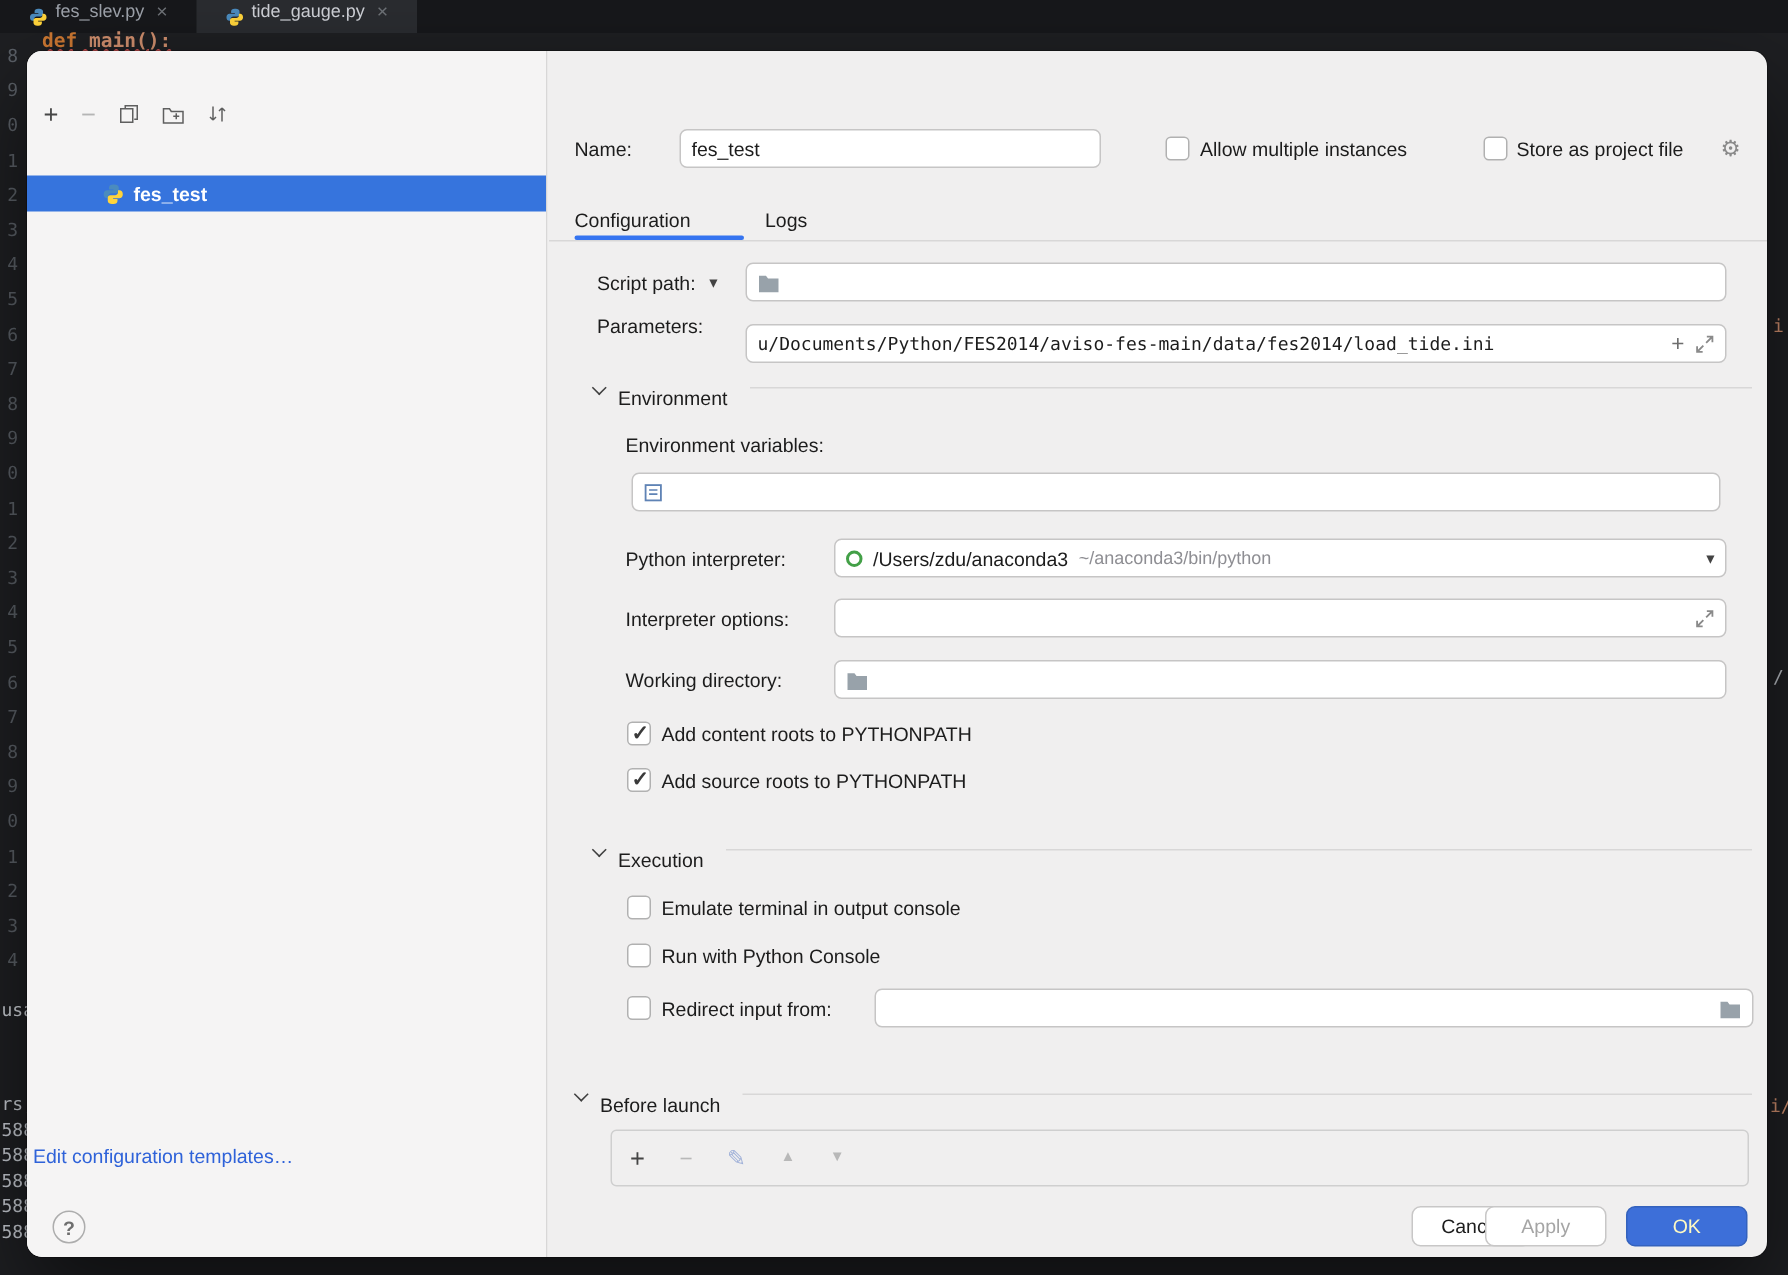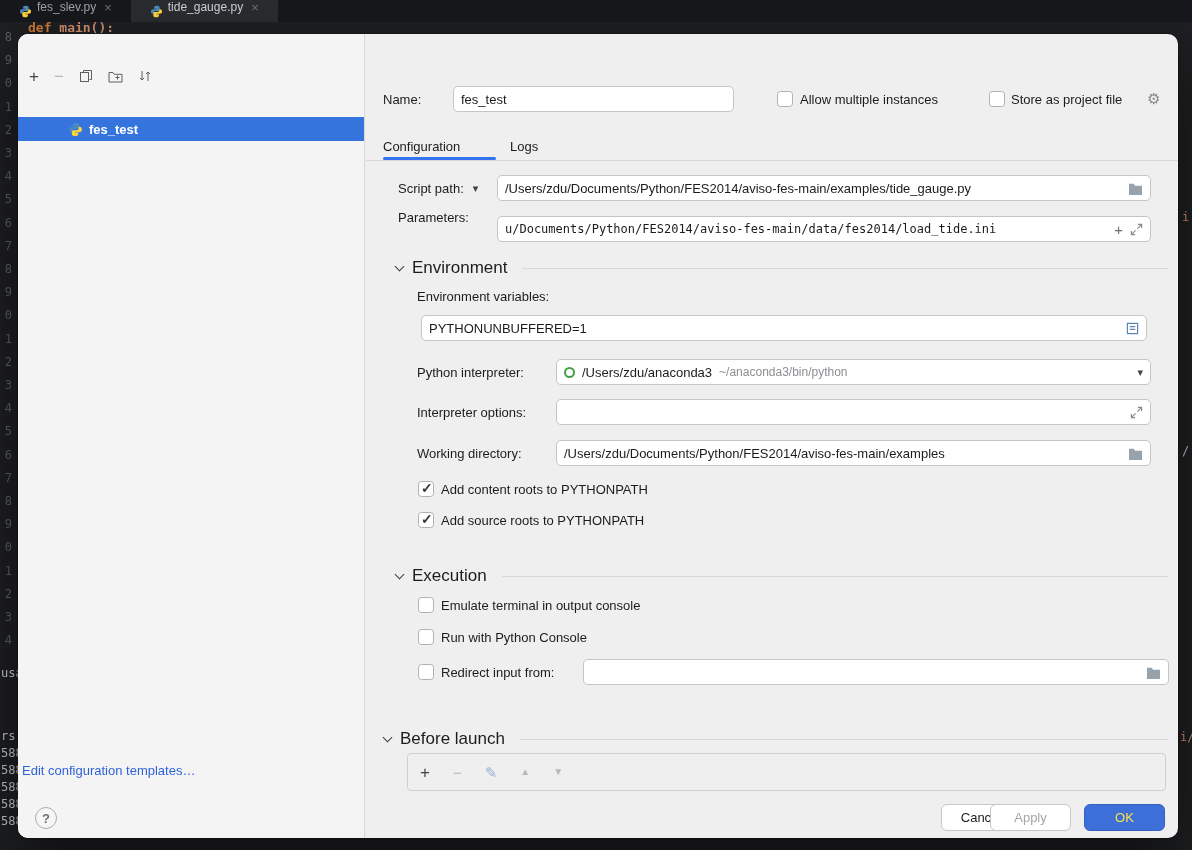--- a/index.html
+++ b/index.html
@@ -44,36 +44,36 @@
   .icon{display:inline-flex;align-items:center;flex:0 0 auto}
   .plus-sm{font-size:15px;color:#6e6e6e;line-height:1}
   .combo-arrow{color:#434343;font-size:11px;padding-left:4px}
   .conda{width:11px;height:11px;border:2.2px solid #43a047;border-radius:50%;flex:0 0 auto}
   .spacer{flex:1}
 
   .cb{position:absolute;width:16px;height:16px;border:1px solid #b1b1b1;border-radius:3.5px;background:#fff}
   .cb.checked::after{content:"✓";position:absolute;left:2px;top:-2px;font-size:14px;color:#3a3a3a;font-weight:bold}
 
   .chev{width:7px;height:7px;border-right:1.6px solid #3f3f3f;border-bottom:1.6px solid #3f3f3f;transform:rotate(45deg);display:inline-block;flex:0 0 auto;margin-top:-3px}
-  .sec{position:absolute;display:flex;align-items:center;gap:9px;font-size:17px;color:#1c1c1c}
+  .sec{position:absolute;display:flex;gap:9px;font-size:13px;color:#1c1c1c}
   .sec .rule{flex:1;border-top:1px solid #d8d7d7;height:0;margin-left:6px}
 
   .tab{position:absolute;height:24px;display:flex;align-items:center;font-size:13px;color:#1c1c1c}
   .tab-underline{position:absolute;height:3px;border-radius:2px;background:#3574f0}
   .hdiv{position:absolute;border-top:1px solid #d8d7d7;height:0}
 
   .blbox{position:absolute;left:389px;top:719px;width:759px;height:38px;border:1px solid #cfcfcf;border-radius:4px;display:flex;align-items:center;gap:23px;padding:0 12px}
   .blico{font-size:15px;line-height:1;color:#b8b8b8}
   .blico.add{color:#454545;font-size:17px}
   .blico.pencil{color:#9fb0d8}
   .blico.tri{font-size:10px}
 
   .btn{position:absolute;height:27px;border-radius:6px;border:1px solid #c8c7c7;background:#fff;font-size:13px;color:#1c1c1c;display:flex;align-items:center;justify-content:center;cursor:pointer}
   .btn.disabled{color:#a5a5a5}
-  .btn.primary{background:#3d6fd9;border-color:#3462bd;color:#fde047}
+  .btn.primary{background:#3d6fd9;border-color:#3462bd;color:#fef9c3}
 </style>
 </head>
 <body>
 
 <div class="screen">
 
   <div class="tabbar">
     <div class="etab">
       <span class="icon">
         <svg width="13" height="13" viewBox="0 0 16 16">
@@ -203,21 +203,20 @@
       <span>Logs</span>
     </div>
     <div class="tab-underline" style="left:365px;top:123px;width:113px"></div>
     <div class="hdiv" style="left:348px;top:126px;width:812px"></div>
 
     <div class="lbl" style="left:380px;top:147px">
       <span>Script path:</span>
       <span class="combo-arrow">▾</span>
     </div>
     <div class="inp" style="left:479px;top:141px;width:654px">
-      <input value="/Users/zdu/Documents/Python/FES2014/aviso-fes-main/examples/tide_gauge.py" style="">
       <span class="icon">
         <svg width="15" height="13" viewBox="0 0 16 14">
             <path d="M1 2h5l1.5 2H15v10H1z" fill="#98a2aa"></path>
           </svg>
       </span>
     </div>
 
     <div class="lbl" style="left:380px;top:176px">Parameters:</div>
     <div class="inp" style="left:479px;top:182px;width:654px">
       <input class="mono" value="u/Documents/Python/FES2014/aviso-fes-main/data/fes2014/load_tide.ini" style="">
@@ -230,21 +229,20 @@
     </div>
 
     <div class="sec" style="left:378px;top:224px;right:10px">
       <span class="chev"></span>
       <span>Environment</span>
       <span class="rule"></span>
     </div>
 
     <div class="lbl" style="left:399px;top:255px">Environment variables:</div>
     <div class="inp" style="left:403px;top:281px;width:726px">
-      <input value="PYTHONUNBUFFERED=1" style="">
       <span class="icon">
         <svg width="13" height="13" viewBox="0 0 14 14">
             <rect x="1.5" y="1.5" width="11" height="11" fill="none" stroke="#5f83b5" stroke-width="1.3"></rect>
             <path d="M4 5h6M4 8h6" stroke="#5f83b5" stroke-width="1.2" fill="none"></path>
           </svg>
       </span>
     </div>
 
     <div class="lbl" style="left:399px;top:331px">Python interpreter:</div>
     <div class="inp" style="left:538px;top:325px;width:595px">
@@ -260,21 +258,20 @@
       <input style="">
       <span class="icon">
         <svg width="13" height="13" viewBox="0 0 14 14">
             <path d="M8.5 1.5h4v4M12.2 1.8L8 6M5.5 12.5h-4v-4M1.8 12.2L6 8" fill="none" stroke="#8a8a8a" stroke-width="1.3"></path>
           </svg>
       </span>
     </div>
 
     <div class="lbl" style="left:399px;top:412px">Working directory:</div>
     <div class="inp" style="left:538px;top:406px;width:595px">
-      <input value="/Users/zdu/Documents/Python/FES2014/aviso-fes-main/examples" style="">
       <span class="icon">
         <svg width="15" height="13" viewBox="0 0 16 14">
             <path d="M1 2h5l1.5 2H15v10H1z" fill="#98a2aa"></path>
           </svg>
       </span>
     </div>
 
     <span class="cb checked" style="left:400px;top:447px"></span>
     <div class="lbl" style="left:423px;top:448px">Add content roots to PYTHONPATH</div>
     <span class="cb checked" style="left:400px;top:478px"></span>

